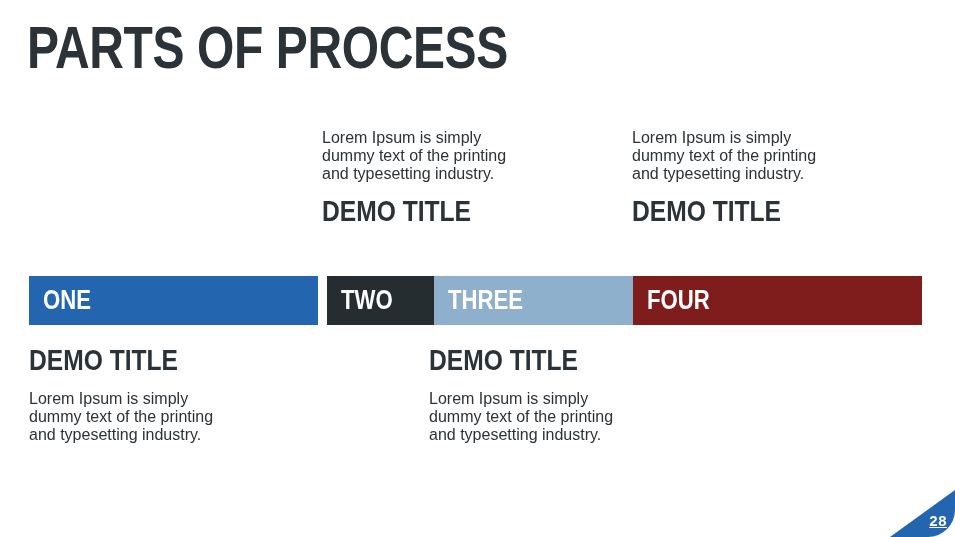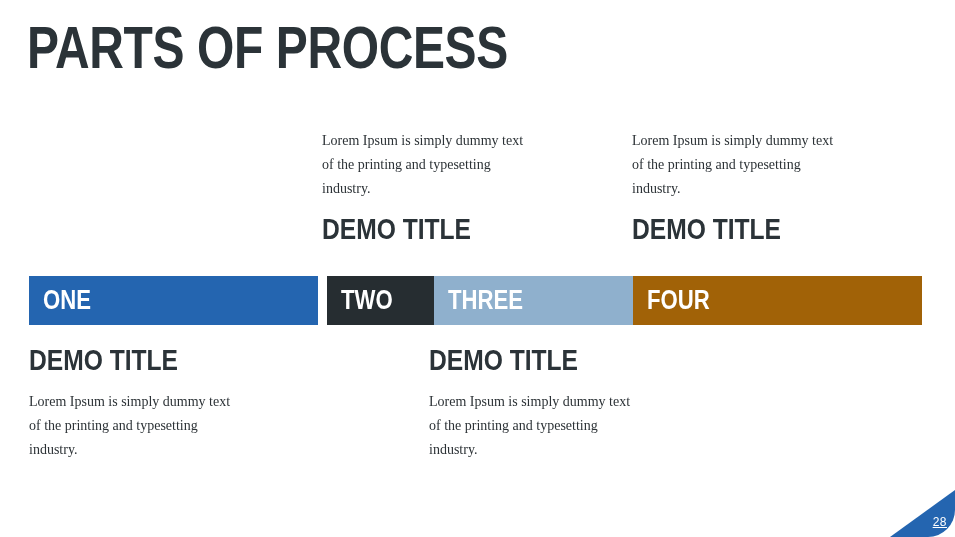--- a/index.html
+++ b/index.html
@@ -36,23 +36,23 @@
     white-space: nowrap;
   }
 
   
   .block {
     position: absolute;
     width: 215px;
   }
 
   .block-body {
-    font-family: Liberation Serif, serif;
-    font-size: 14px;
-    line-height: 24px;
+    font-family: Liberation Sans, sans-serif;
+    font-size: 16px;
+    line-height: 18px;
     color: #2c3236;
   }
 
   .block-title {
     font-family: "Liberation Sans Narrow", "Liberation Sans", sans-serif;
     font-size: 30px;
     line-height: 32px;
     font-weight: bold;
     letter-spacing: 0px;
     color: #2b3338;
@@ -88,21 +88,21 @@
     color: #ffffff;
     margin-left: 14px;
     transform: scaleX(0.82);
     transform-origin: left center;
     white-space: nowrap;
   }
 
   #bar-one   { left: 29px;  width: 289px; background: #2465b0; }
   #bar-two   { left: 327px; width: 111px;  background: #262d31; }
   #bar-three { left: 434px; width: 219px; background: #8fb0cd; }
-  #bar-four  { left: 633px; width: 289px; background: #a16207; text-align: right; }
+  #bar-four  { left: 633px; width: 289px; background: #7f1d1d; text-align: right; }
 
   
   .corner {
     position: absolute;
     right: 0;
     bottom: 0;
     width: 65px;
     height: 47px;
     overflow: hidden;
   }
@@ -110,22 +110,22 @@
     position: absolute;
     inset: 0;
     background: #2465b0;
     clip-path: polygon(100% 0, 100% 100%, 0 100%);
   }
   .corner-number {
     position: absolute;
     right: 8px;
     bottom: 8px;
     font-family: "Liberation Sans", sans-serif;
-    font-size: 12px;
-    font-weight: normal;
+    font-size: 15px;
+    font-weight: bold;
     color: #ffffff;
     text-decoration: underline;
     letter-spacing: 0.5px;
   }
 </style>
 </head>
 <body>
 
 <div class="slide">
 

